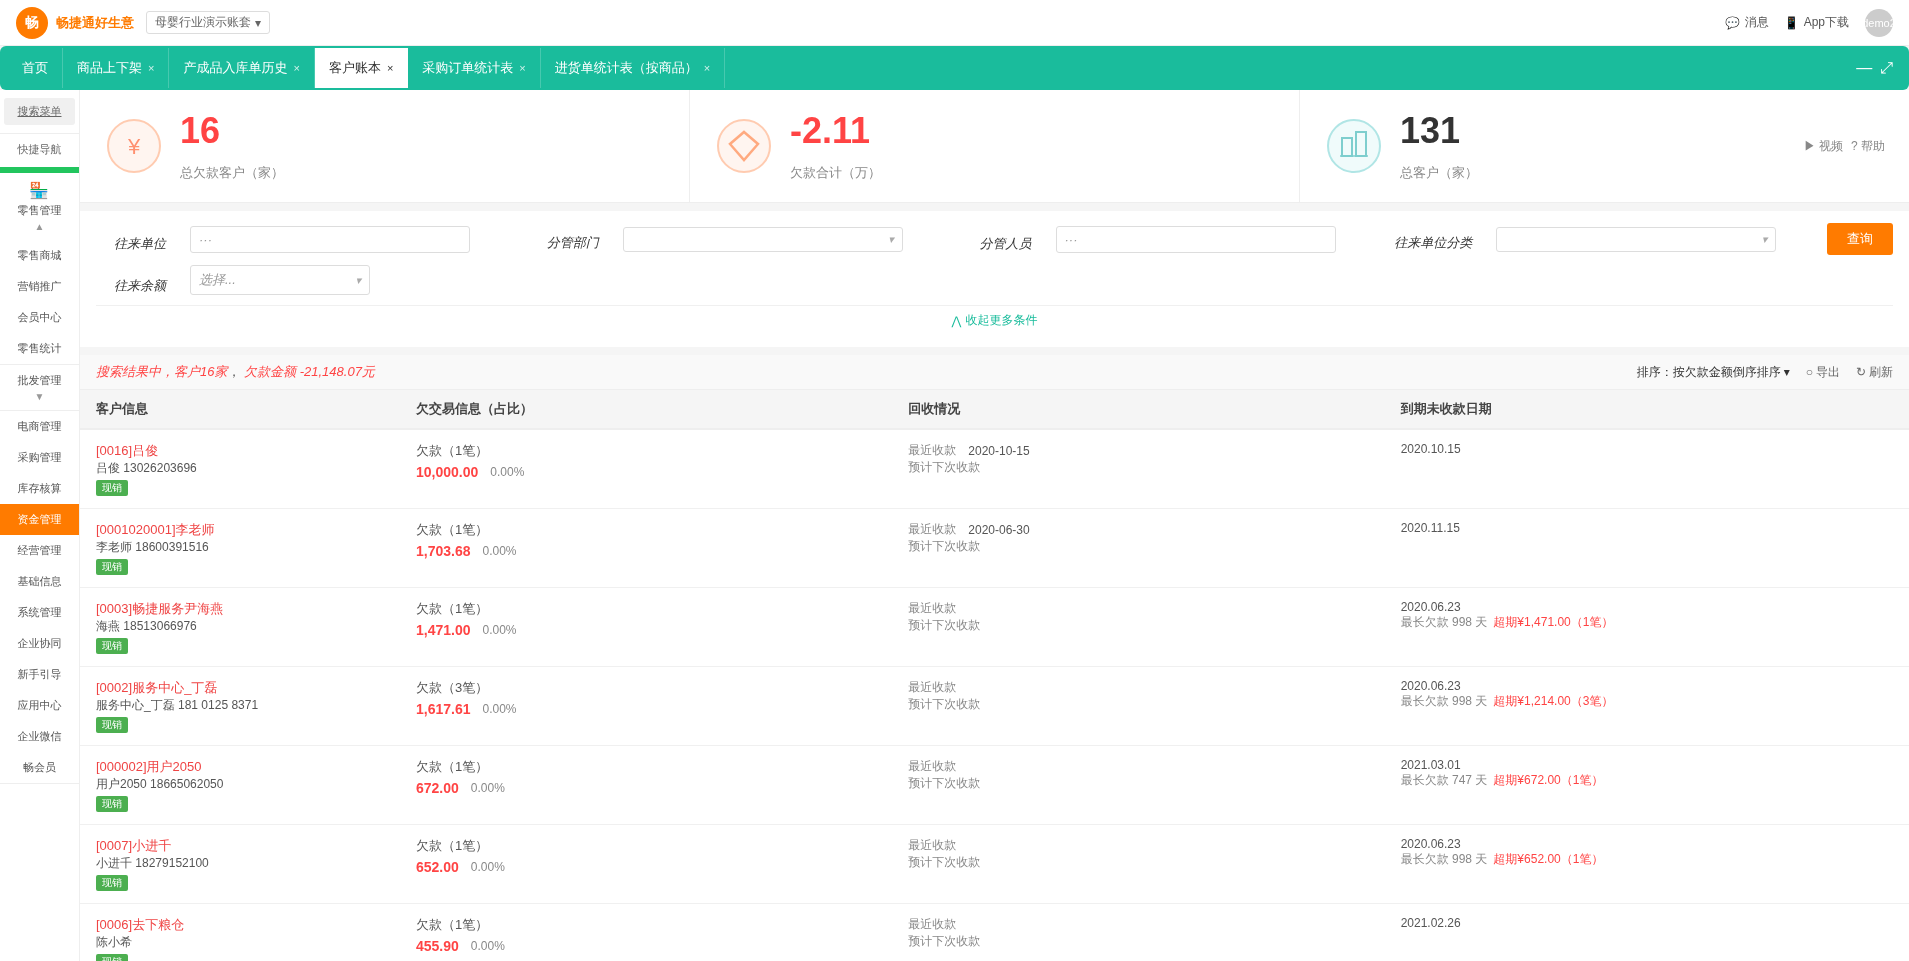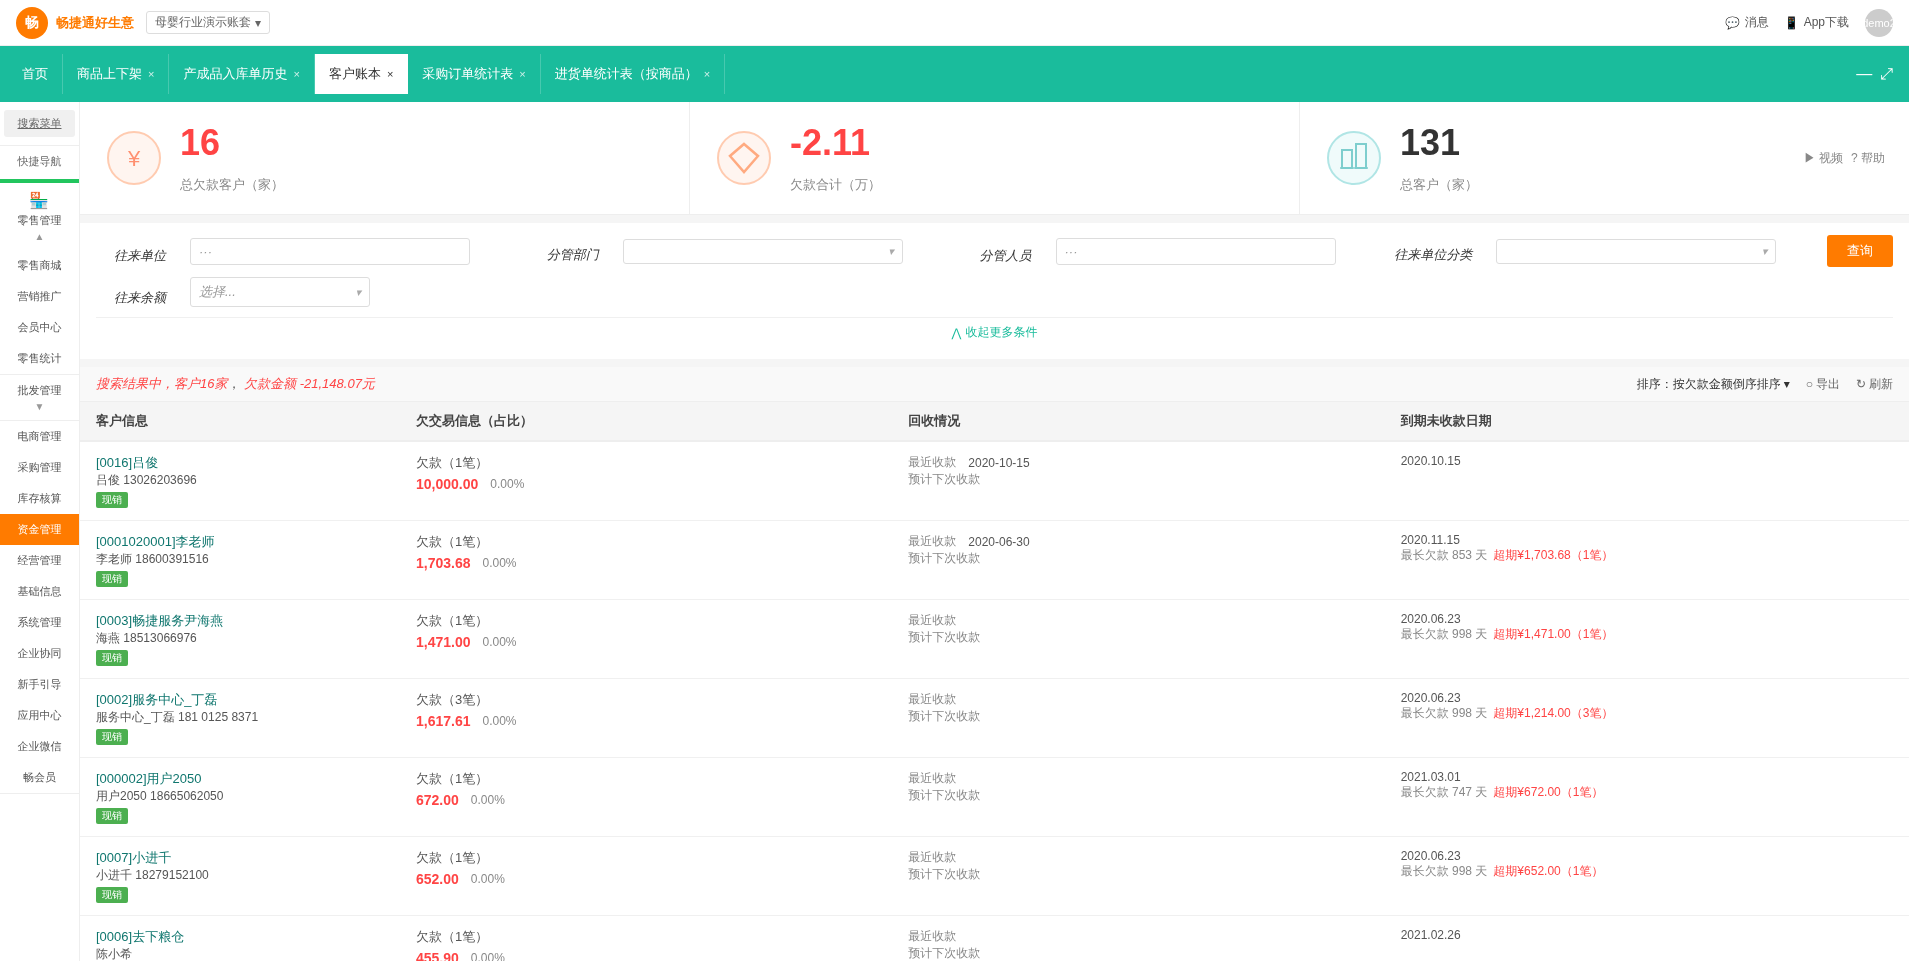--- a/index.html
+++ b/index.html
@@ -14,40 +14,40 @@
     .logo-area { display: flex; align-items: center; gap: 8px; }
     .logo-icon { width: 32px; height: 32px; background: #ff7b00; border-radius: 50%; display: flex; align-items: center; justify-content: center; color: #fff; font-size: 14px; font-weight: bold; }
     .logo-text { font-size: 13px; color: #ff7b00; font-weight: bold; }
     .industry-selector { display: flex; align-items: center; gap: 4px; color: #666; font-size: 12px; border: 1px solid #ddd; padding: 2px 8px; border-radius: 3px; cursor: pointer; }
     .top-bar-right { display: flex; align-items: center; gap: 16px; }
     .top-action { display: flex; align-items: center; gap: 4px; color: #555; font-size: 12px; cursor: pointer; }
     .avatar { width: 28px; height: 28px; border-radius: 50%; background: #ccc; overflow: hidden; display: flex; align-items: center; justify-content: center; color: #fff; font-size: 11px; }
 
     
     .tab-bar {
-      display: flex; align-items: center; background: #1abc9c; height: 56px; padding: 0 8px;
+      display: flex; align-items: center; background: #1abc9c; height: 44px; padding: 0 8px; border-radius: 6px;
     }
     .tab-item {
       display: flex; align-items: center; gap: 6px; padding: 0 14px; height: 40px;
       color: #fff; font-size: 13px; cursor: pointer; white-space: nowrap; border-right: 1px solid rgba(255,255,255,0.2);
     }
     .tab-item.active { background: #fff; color: #333; }
     .tab-item.active .tab-close { color: #333; }
     .tab-close { font-size: 11px; color: rgba(255,255,255,0.8); }
     .tab-spacer { flex: 1; }
     .tab-actions { display: flex; align-items: center; gap: 8px; padding: 0 8px; color: #fff; font-size: 16px; }
 
     
     .main-layout { display: flex; height: calc(961px - 46px - 40px); }
 
     
     .sidebar { width: 80px; background: #fff; border-right: 1px solid #eee; display: flex; flex-direction: column; overflow-y: auto; }
     .sidebar-top { padding: 8px 4px; border-bottom: 1px solid #eee; }
     .search-menu { background: #f0f0f0; padding: 6px 8px; border-radius: 3px; font-size: 11px; color: #666; text-align: center; cursor: pointer; text-decoration: underline; }
-    .quick-nav { padding: 8px 4px; text-align: center; font-size: 11px; color: #666; cursor: pointer; border-bottom: 4px solid #22c55e; padding-bottom: 10px; }
+    .quick-nav { padding: 8px 4px; text-align: center; font-size: 11px; color: #666; cursor: pointer; border-bottom: 6px solid #22c55e; padding-bottom: 10px; }
     .sidebar-section { border-bottom: 1px solid #eee; }
     .sidebar-item {
       padding: 8px 4px; text-align: center; font-size: 11px; color: #555; cursor: pointer;
       display: flex; flex-direction: column; align-items: center; gap: 3px;
     }
     .sidebar-item.active { background: #ff7b00; color: #fff; }
     .sidebar-item .s-icon { font-size: 16px; }
     .sidebar-arrow { font-size: 10px; color: #999; }
 
     
@@ -80,21 +80,21 @@
     .results-info { color: #555; }
     .results-info span { color: #ff4444; font-style: italic; }
     .results-actions { display: flex; align-items: center; gap: 16px; color: #666; font-size: 12px; }
     .results-actions span { cursor: pointer; display: flex; align-items: center; gap: 3px; }
     .results-actions .sort-btn { color: #333; }
 
     
     .data-table { background: #fff; width: 100%; }
     .table-header { display: grid; grid-template-columns: 320px 1fr 1fr 1fr; background: #f5f5f5; border-bottom: 2px solid #eee; padding: 10px 16px; font-weight: bold; font-size: 13px; color: #444; }
     .table-row { display: grid; grid-template-columns: 320px 1fr 1fr 1fr; border-bottom: 1px solid #f0f0f0; padding: 12px 16px; background: #fff; }
-    .customer-code { color: #0f766e; font-size: 13px; cursor: pointer; }
+    .customer-code { color: #ef4444; font-size: 13px; cursor: pointer; }
     .customer-name { color: #555; font-size: 12px; }
     .status-badge { display: inline-block; background: #4caf50; color: #fff; font-size: 10px; padding: 1px 6px; border-radius: 2px; margin-top: 3px; }
     .debt-amount { color: #ff4444; font-size: 14px; font-weight: bold; }
     .debt-count { color: #555; font-size: 13px; }
     .debt-ratio { color: #888; font-size: 12px; }
     .payment-date { color: #555; font-size: 12px; }
     .payment-label { color: #888; font-size: 12px; }
     .overdue-text { color: #ff4444; font-size: 12px; cursor: pointer; }
     .overdue-days { color: #888; font-size: 12px; }
     .cell-col2 { display: flex; flex-direction: column; gap: 4px; }
@@ -398,24 +398,20 @@
         </div>
         <div>
           <div class="cell-row">
             <span class="payment-label">最近收款</span>
             <span class="payment-date">2020-06-30</span>
           </div>
           <div class="payment-label">预计下次收款</div>
         </div>
         <div>
           <div class="payment-date">2020.11.15</div>
-          <div class="cell-row" style="gap:6px;">
-            <span class="overdue-days">最长欠款 853 天</span>
-            <span class="overdue-text">超期¥1,703.68（1笔）</span>
-          </div>
         </div>
       </div>
 
       <div class="table-row">
         <div>
           <div class="customer-code">[0003]畅捷服务尹海燕</div>
           <div class="customer-name">海燕 18513066976</div>
           <div class="status-badge">现销</div>
         </div>
         <div class="cell-col2">

